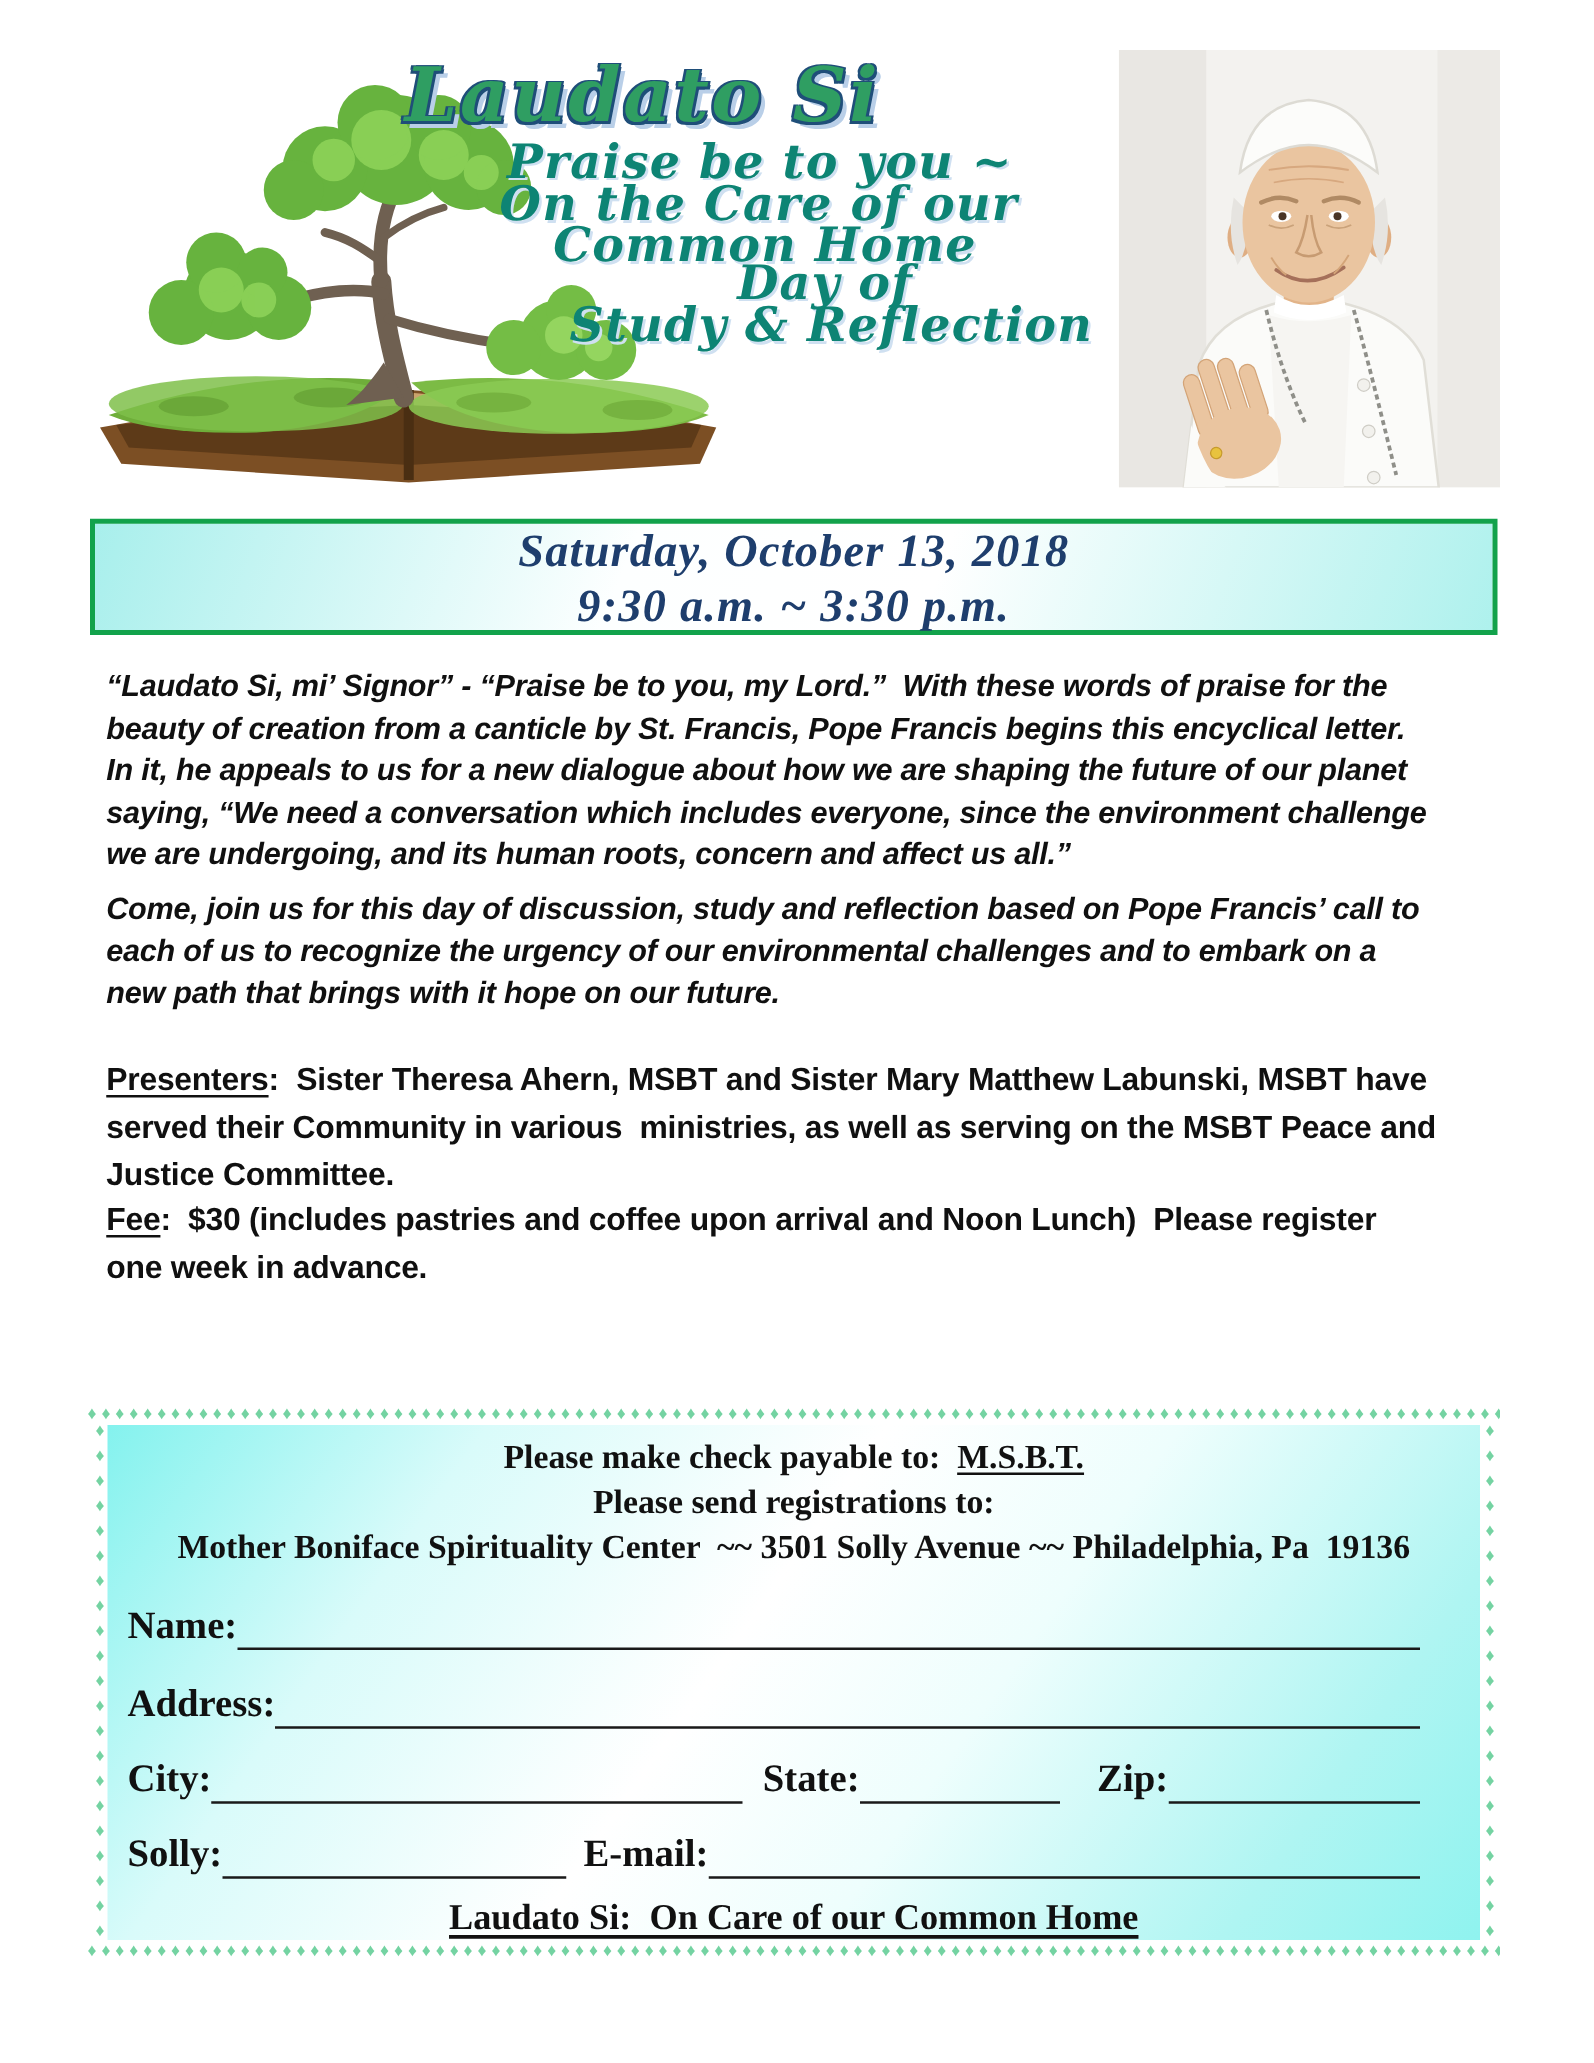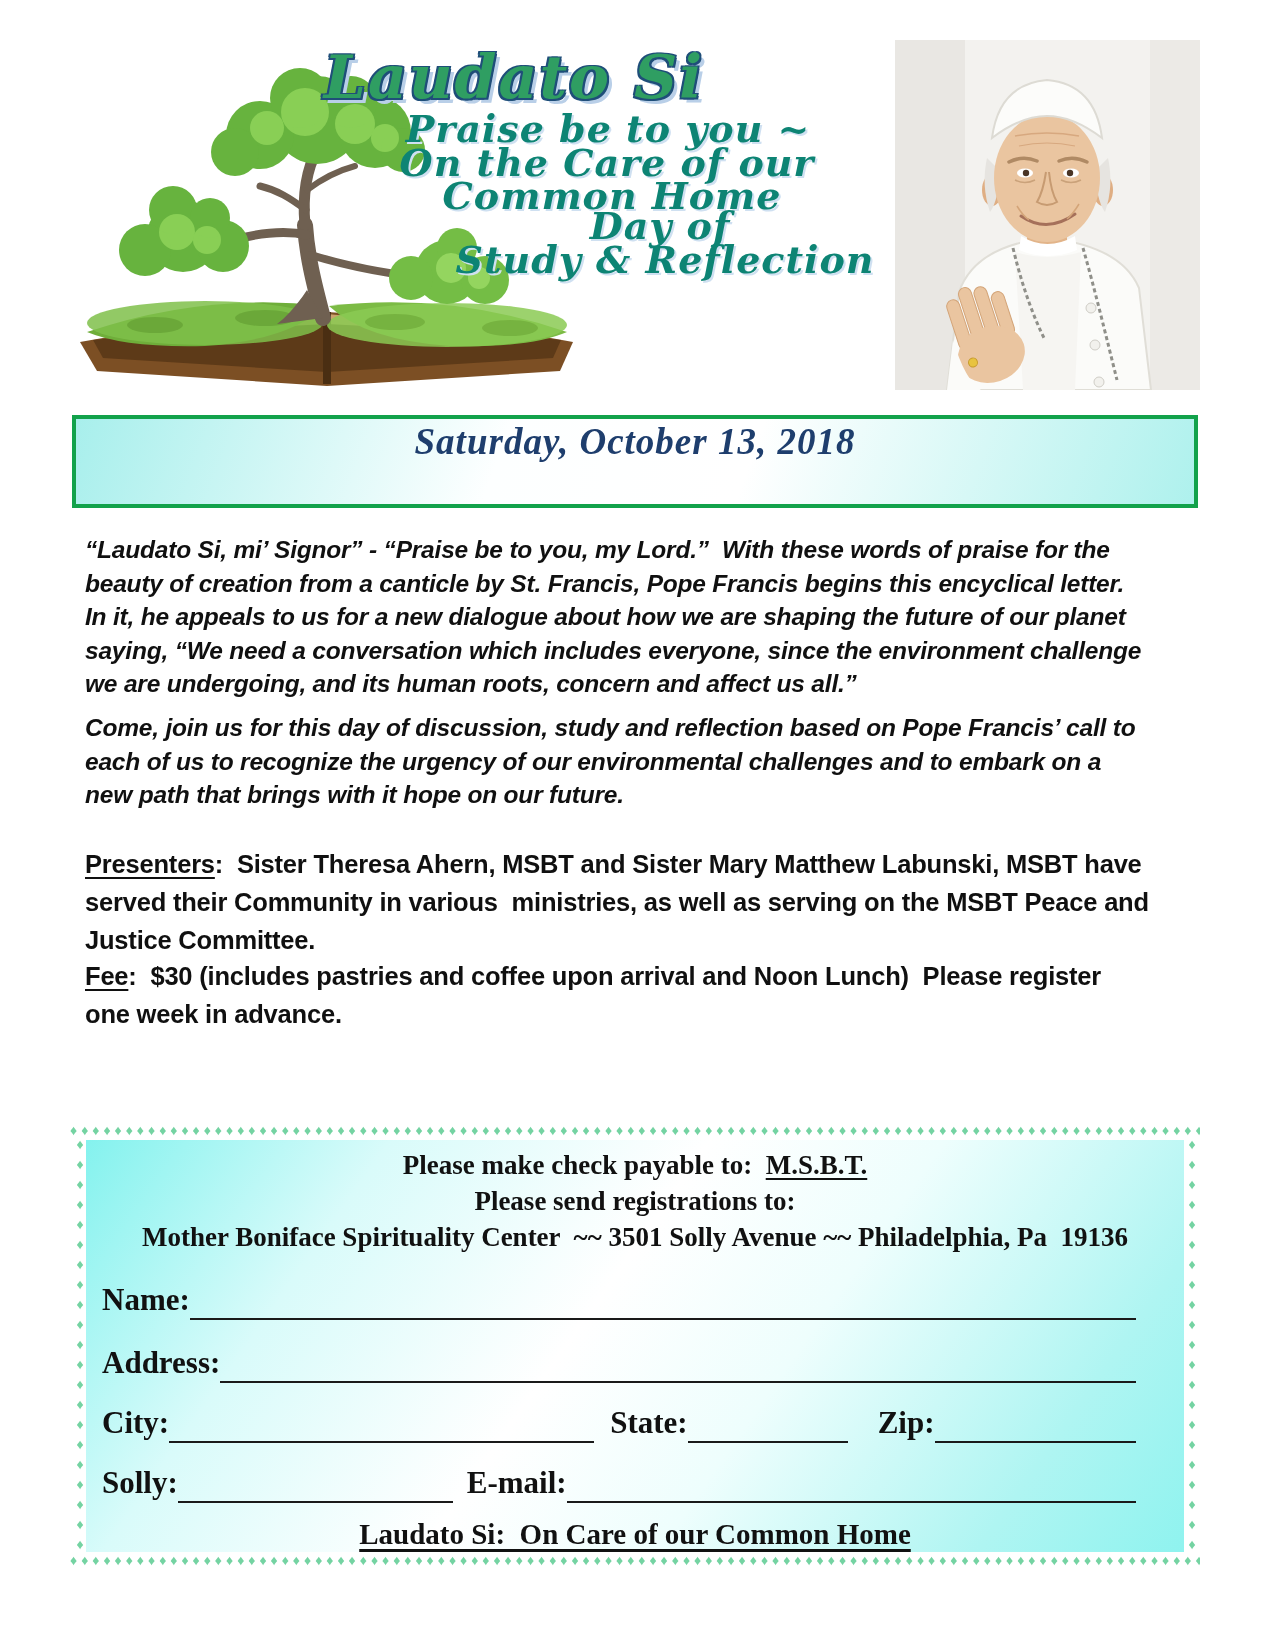--- a/index.html
+++ b/index.html
@@ -239,20 +239,21 @@
         <rect x="107" y="258" width="13" height="46" rx="6.5" fill="#eac5a0" stroke="#d3a478"></rect>
         <ellipse cx="90" cy="316" rx="34" ry="28" fill="#eac5a0"></ellipse>
         <circle cx="70" cy="318" r="4.5" fill="#e8c33f" stroke="#c79b2d"></circle>
       </g>
       <path d="M52,350 L58,300 Q70,340 86,350 Z" fill="#fbfbf9"></path>
     </svg>
   </div>
 
   <div id="banner">
     <div class="banner-line" id="banner-date">Saturday, October 13, 2018</div>
+    <div class="banner-line" id="banner-time">9:30 a.m. ~ 3:30 p.m.</div>
   </div>
 
   <div class="para italic-para" id="para1">“Laudato Si, mi’ Signor” - “Praise be to you, my Lord.”  With these words of praise for the beauty of creation from a canticle by St. Francis, Pope Francis begins this encyclical letter. In it, he appeals to us for a new dialogue about how we are shaping the future of our planet saying, “We need a conversation which includes everyone, since the environment challenge we are undergoing, and its human roots, concern and affect us all.”</div>
   <div class="para italic-para" id="para2">Come, join us for this day of discussion, study and reflection based on Pope Francis’ call to each of us to recognize the urgency of our environmental challenges and to embark on a new path that brings with it hope on our future.</div>
 
   <div class="para plain-para" id="presenters"><span class="ulabel">Presenters</span><span>:  Sister Theresa Ahern, MSBT and Sister Mary Matthew Labunski, MSBT have served their Community in various  ministries, as well as serving on the MSBT Peace and Justice Committee.</span></div>
 
   <div class="para plain-para" id="fee"><span class="ulabel">Fee</span><span>:  $30 (includes pastries and coffee upon arrival and Noon Lunch)  Please register one week in advance.</span></div>
 
   <div id="regbox">

